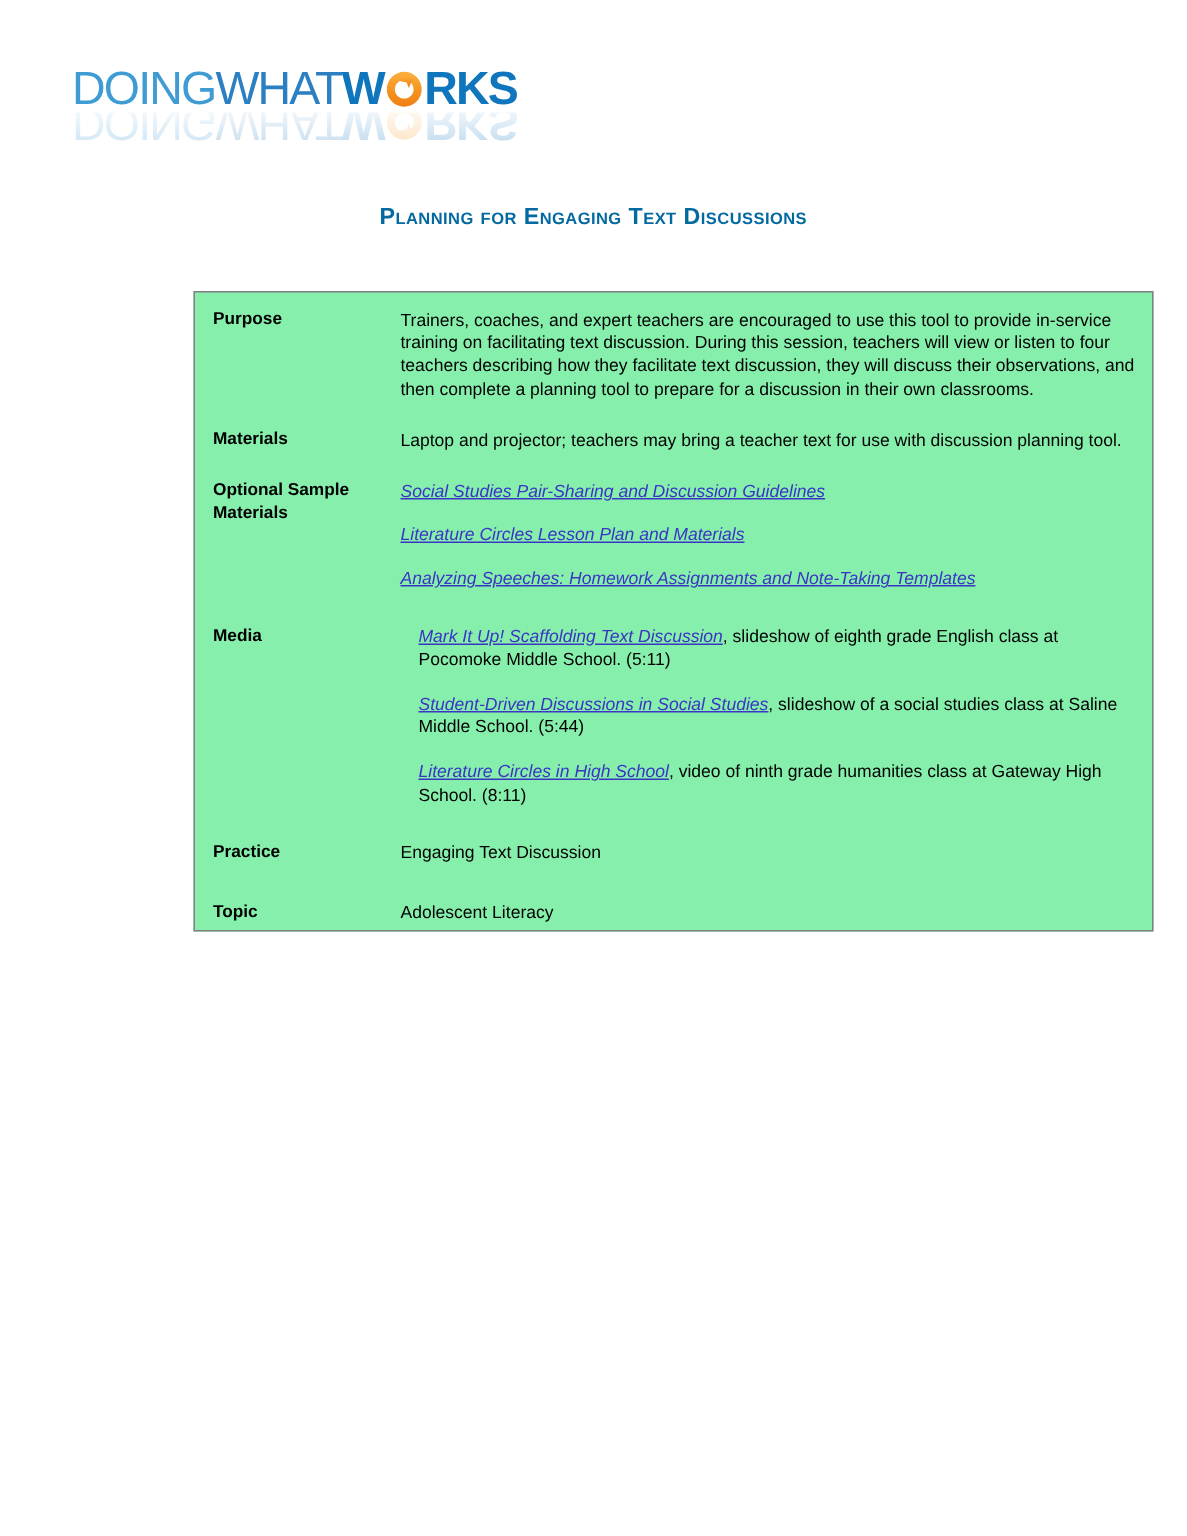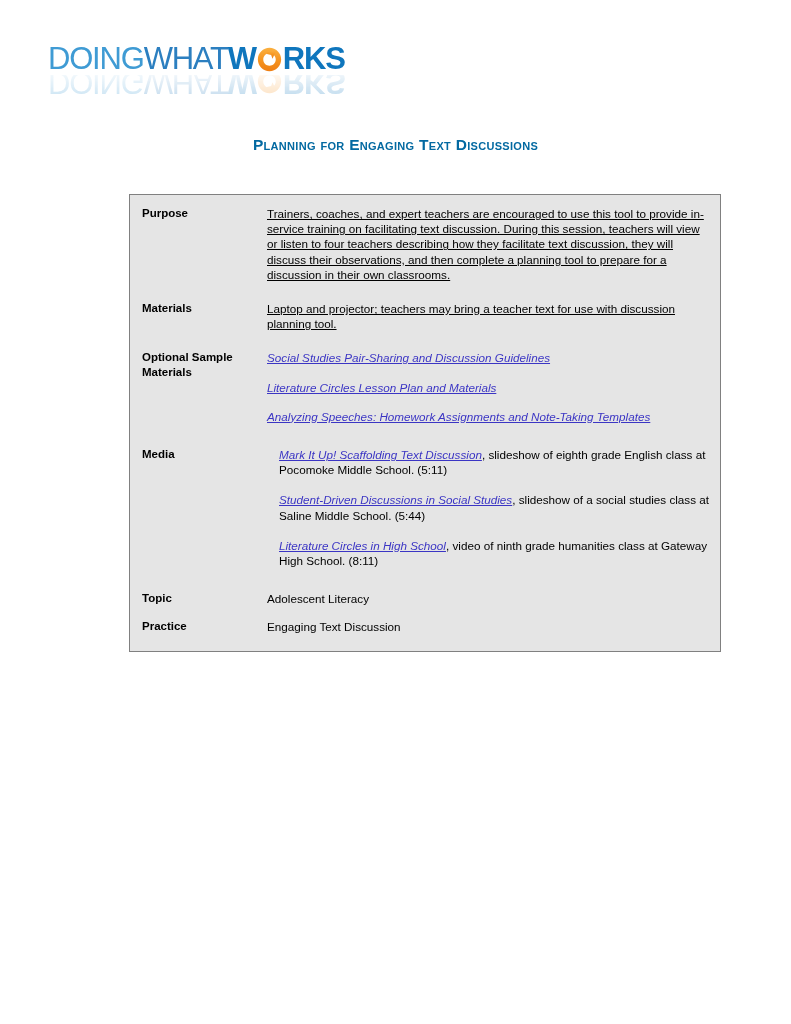--- a/index.html
+++ b/index.html
@@ -90,24 +90,24 @@
     font-variant: small-caps;
     letter-spacing: 0.3px;
     color: #0369a1;
   }
 
   
   #info-table {
     position: absolute;
     left: 129px;
     top: 194px;
-    width: 592px;
+    width: 640px;
     border: 1px solid #808080;
     box-sizing: border-box;
-    background: #e5e5e5;
+    background: #86efac;
   }
   .row {
     display: flex;
     align-items: flex-start;
   }
   .cell-label {
     width: 137px;
     flex: 0 0 137px;
     box-sizing: border-box;
     padding: 11px 4px 3px 12px;
@@ -140,21 +140,21 @@
   }
   .link-line:last-child { margin-bottom: 0; }
 
   .media-item {
     margin: 0 0 15px 0;
   }
   .media-item:last-child { margin-bottom: 0; }
 
   .pad-bottom-lg { padding-bottom: 14px; margin-left: 12px; }
   .pad-bottom-md { padding-bottom: 12px; }
-  .pad-bottom-sm { padding-bottom: 8px; text-decoration: underline; }
+  .pad-bottom-sm { padding-bottom: 8px; }
   .pad-bottom-xs { padding-bottom: 4px; }
   .pad-bottom-end { padding-bottom: 16px; }
 </style>
 </head>
 <body>
 
 <div id="logo-block">
   <span class="logo-wordmark">
     <span class="logo-doing">DOING</span><span class="logo-what">WHAT</span><span class="logo-w">W</span><span class="logo-o-wrap">
       <svg width="27" height="27" viewBox="0 0 32 32" aria-hidden="true">
@@ -221,26 +221,26 @@
   <div class="row">
     <div class="cell-label">Media</div>
     <div class="cell-body pad-bottom-lg">
       <p class="media-item"><a class="link">Mark It Up! Scaffolding Text Discussion</a><span>, slideshow of eighth grade English class at Pocomoke Middle School. (5:11)</span></p>
       <p class="media-item"><a class="link">Student-Driven Discussions in Social Studies</a><span>, slideshow of a social studies class at Saline Middle School. (5:44)</span></p>
       <p class="media-item"><a class="link">Literature Circles in High School</a><span>, video of ninth grade humanities class at Gateway High School. (8:11)</span></p>
     </div>
   </div>
 
   <div class="row tight">
+    <div class="cell-label">Practice</div>
+    <div class="cell-body pad-bottom-end">
+      <p class="para">Engaging Text Discussion</p>
+    </div>
+  </div>
+
+  <div class="row tight">
     <div class="cell-label">Topic</div>
     <div class="cell-body pad-bottom-xs">
       <p class="para">Adolescent Literacy</p>
     </div>
   </div>
 
-  <div class="row tight">
-    <div class="cell-label">Practice</div>
-    <div class="cell-body pad-bottom-end">
-      <p class="para">Engaging Text Discussion</p>
-    </div>
-  </div>
-
 </div>
 
 </body></html>

